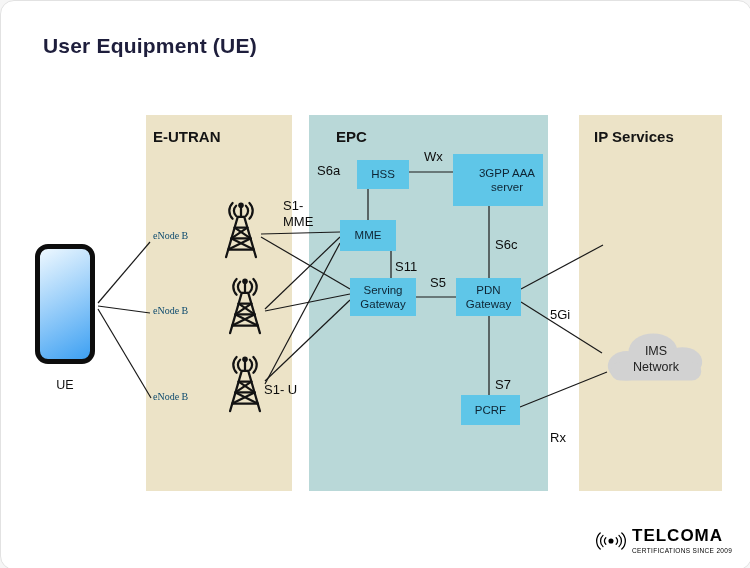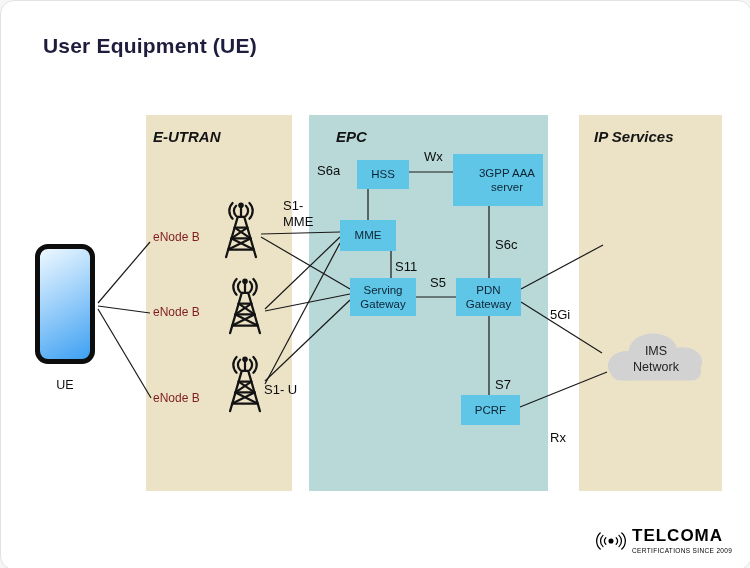--- a/index.html
+++ b/index.html
@@ -6,35 +6,35 @@
   #canvas{
     position:relative;width:750px;height:568px;background:#ffffff;
     border:1px solid #e2e2e2;border-radius:14px;overflow:hidden;
     font-family:"Liberation Sans",sans-serif;color:#111;
   }
   .title{position:absolute;left:42px;top:33px;font-size:21px;font-weight:700;color:#1e1e3c;letter-spacing:.2px;z-index:3;}
   .panel{position:absolute;top:114px;height:376px;z-index:0;}
   #panel-eutran{left:145px;width:146px;background:#ece3c7;}
   #panel-epc{left:308px;width:239px;background:#b9d8d8;}
   #panel-ip{left:578px;width:143px;background:#ece3c7;}
-  .panel-label{position:absolute;font-size:15px;font-weight:600;color:#141414;z-index:3;font-style:italic;}
+  .panel-label{position:absolute;font-size:15px;font-weight:600;color:#141414;z-index:3;}
   #lbl-eutran{left:152px;top:127px;}
   #lbl-epc{left:335px;top:127px;}
   #lbl-ip{left:593px;top:127px;}
 
   .phone{position:absolute;left:34px;top:243px;width:50px;height:110px;
     border:5px solid #0d0d0d;border-radius:13px;
     background:linear-gradient(150deg,#eef8ff 0%,#9fd1fa 45%,#3da0f2 100%);z-index:2;}
   .ue-label{position:absolute;left:34px;top:377px;width:60px;text-align:center;font-size:12.5px;font-weight:500;z-index:2;}
 
   .tower{position:absolute;width:56px;height:62px;z-index:2;}
   #tower1{left:212px;top:198px;}
   #tower2{left:216px;top:274px;}
   #tower3{left:216px;top:352px;}
-  .enb-label{position:absolute;font-size:12px;color:#7f1d1d;z-index:3;}
+  .enb-label{position:absolute;font-size:10px;color:#0c4a6e;z-index:3;font-family:Liberation Serif, serif;}
   #enb1{left:152px;top:229px;}
   #enb2{left:152px;top:304px;}
   #enb3{left:152px;top:390px;}
 
   .node{position:absolute;background:#5fc6e8;color:#0e2433;display:flex;align-items:center;justify-content:center;
     text-align:center;font-size:11.5px;line-height:1.25;z-index:2;}
   #node-hss{left:356px;top:159px;width:52px;height:29px;}
   #node-aaa{left:452px;top:153px;width:72px;height:52px;padding-left:18px;}
   #node-mme{left:339px;top:219px;width:56px;height:31px;}
   #node-sgw{left:349px;top:277px;width:66px;height:38px;}

